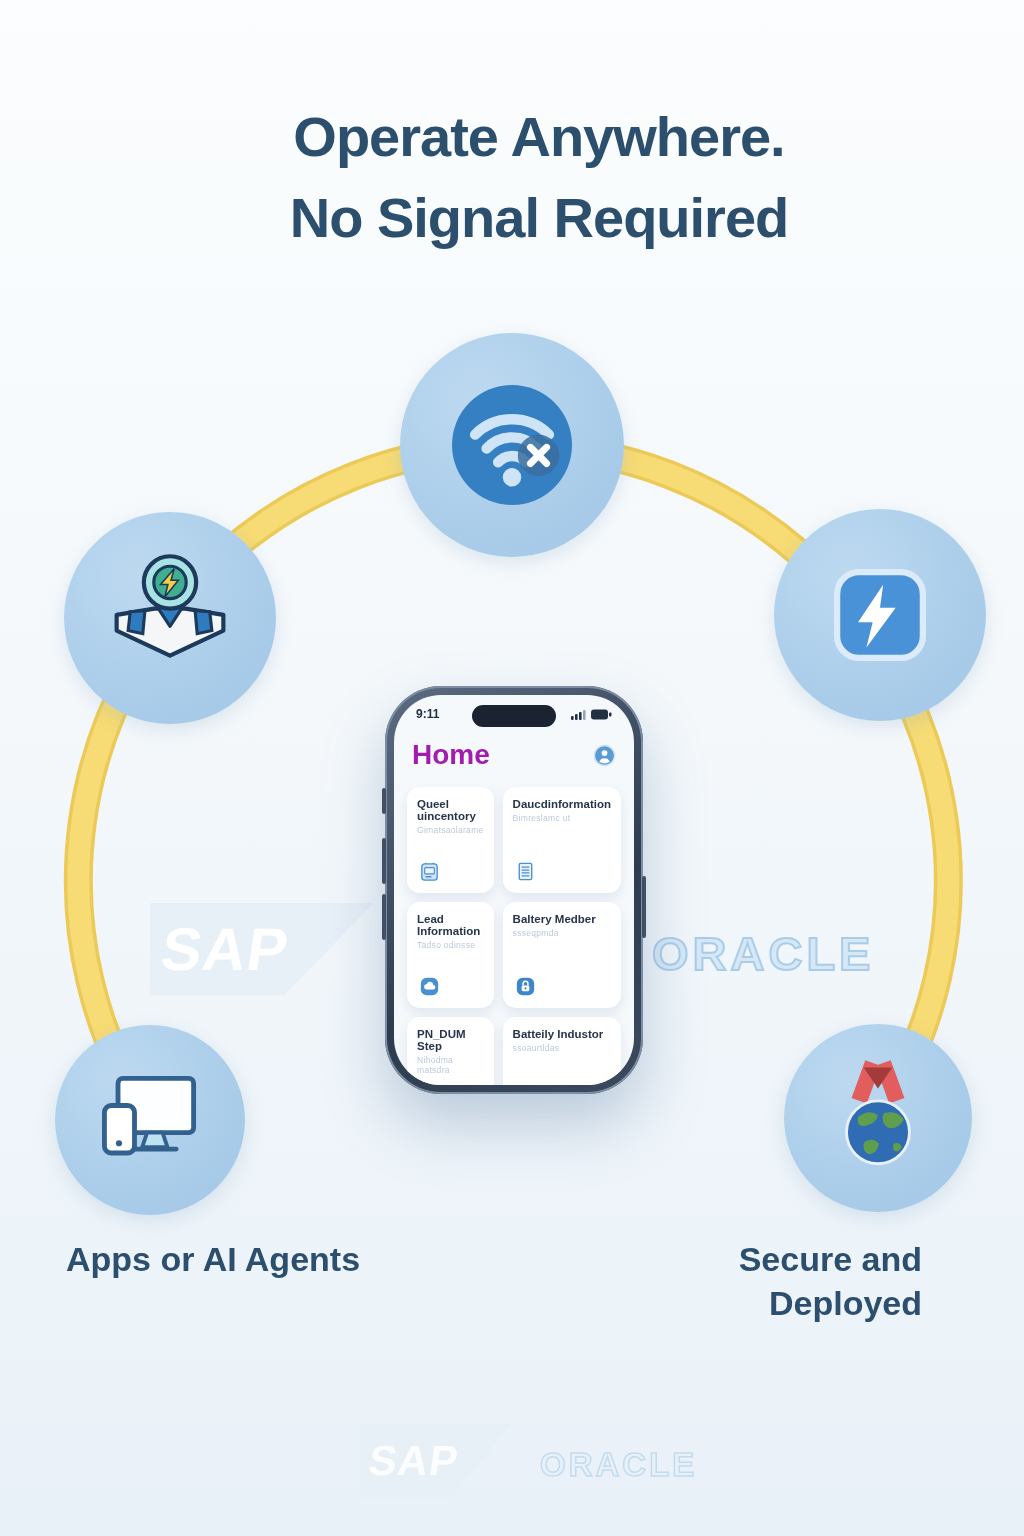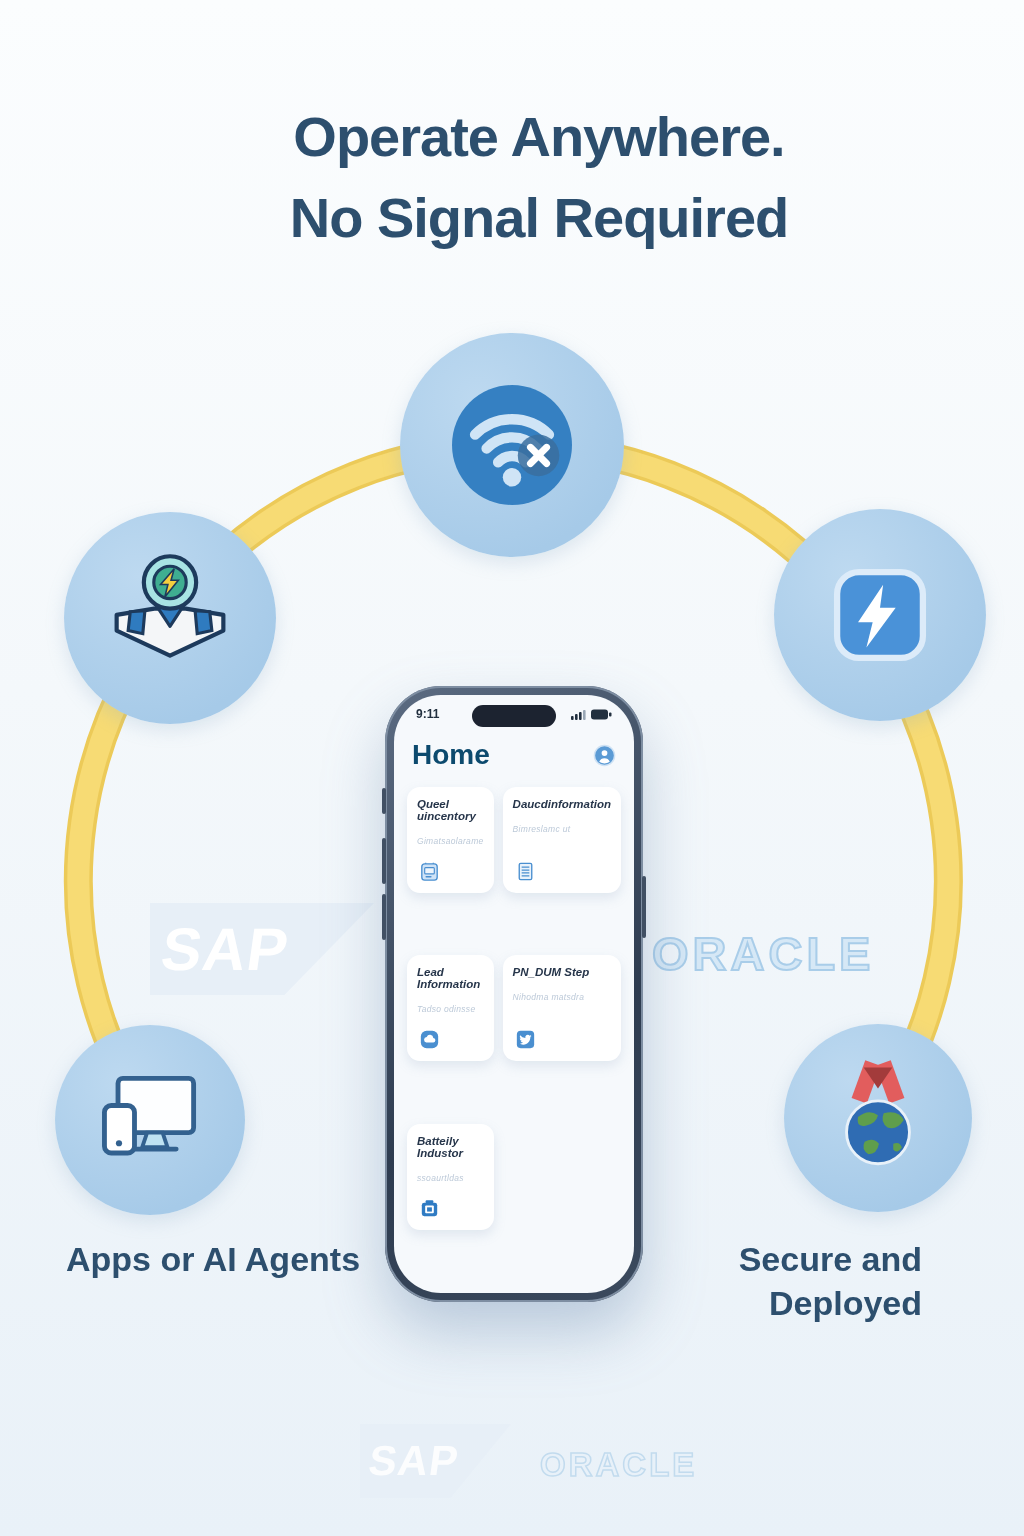--- a/index.html
+++ b/index.html
@@ -39,45 +39,45 @@
     color:#d6e8f6;-webkit-text-stroke:2px #a9cde9;
   }
   .oracle-mid{left:652px;top:926px;font-size:47px;}
   .oracle-bottom{left:540px;top:1446px;font-size:33px;-webkit-text-stroke:1.5px #c2dbee;color:#e8f1f9;letter-spacing:3px;}
   
   .caption{position:absolute;z-index:4;font-size:34px;font-weight:700;color:#2d4f6e;line-height:1.28;}
   .caption-left{left:66px;top:1238px;text-align:left;}
   .caption-right{right:102px;top:1238px;text-align:right;}
   
   .phone{
-    position:absolute;left:385px;top:686px;width:258px;height:616px;z-index:3;
+    position:absolute;left:385px;top:686px;width:258px;height:408px;z-index:3;
     background:linear-gradient(145deg,#5c6c82,#2e3c50 60%,#3b4a5e);
     border-radius:56px;padding:9px;box-sizing:border-box;
     box-shadow:0 30px 60px rgba(110,140,175,.40), inset 0 0 0 2px #7e8ea2;
   }
   .side-btn{position:absolute;left:-3px;width:4px;background:#415064;border-radius:2px;}
   .power-btn{position:absolute;right:-3px;width:4px;height:62px;top:190px;background:#415064;border-radius:2px;}
   .screen{
     width:100%;height:100%;background:#f6f9fc;border-radius:47px;overflow:hidden;
     position:relative;display:flex;flex-direction:column;
   }
   .island{position:absolute;top:10px;left:50%;transform:translateX(-50%);width:84px;height:22px;background:#1c2330;border-radius:12px;z-index:2;}
   .statusbar{display:flex;justify-content:space-between;align-items:center;padding:12px 22px 0;font-size:12px;font-weight:700;color:#22303f;}
   .status-right{display:flex;align-items:center;gap:4px;}
   .phone-header{display:flex;justify-content:space-between;align-items:center;padding:18px 18px 6px;}
-  .home-title{font-size:28px;font-weight:700;color:#0c4a6e;}
-  #tiles{display:grid;grid-template-columns:1fr 1fr;gap:9px;padding:10px 13px;flex:1;font-style:italic;}
+  .home-title{font-size:28px;font-weight:700;color:#a21caf;}
+  #tiles{display:grid;grid-template-columns:1fr 1fr;gap:9px;padding:10px 13px;flex:1;}
   .tile{
     background:#ffffff;border-radius:13px;padding:11px 10px 9px;height:86px;
     box-shadow:0 5px 12px rgba(140,165,190,.22);display:flex;flex-direction:column;box-sizing:content-box;
   }
   .tile-title-row{display:flex;align-items:center;gap:4px;}
   .tile-title{font-size:11.5px;font-weight:700;color:#26354a;}
   .tile-badge{width:11px;height:11px;border-radius:50%;background:#5b9bd5;border:1.5px solid #cfe2f4;display:inline-block;}
-  .tile-sub{font-size:8.5px;color:#bcc9d8;filter:blur(.4px);margin-top:14px;letter-spacing:.3px;}
+  .tile-sub{font-size:8.5px;color:#bcc9d8;filter:blur(.4px);margin-top:3px;letter-spacing:.3px;}
   .tile-icon{margin-top:auto;line-height:0;}
 </style>
 </head>
 <body>
 
 <div class="headline">
   <div>Operate Anywhere.</div>
   <div>No Signal Required</div>
 </div>
 
@@ -205,20 +205,32 @@
             <div class="tile-title">Lead Information</div>
           </div>
           <div class="tile-sub">Tadso odinsse</div>
           <div class="tile-icon"><svg viewBox="0 0 26 26" width="25" height="25">
               <rect x="4" y="4" width="18" height="18" rx="6" fill="#4a8fd0"></rect>
               <path d="M9.6 16.2a3 3 0 0 1 .5-5.9 3.6 3.6 0 0 1 6.9 1.1 2.4 2.4 0 0 1-.6 4.8z" fill="#fff"></path>
             </svg></div>
         </div>
         <div class="tile">
           <div class="tile-title-row">
+            <div class="tile-title">Baltery Medber</div>
+          </div>
+          <div class="tile-sub">ssseqpmda</div>
+          <div class="tile-icon"><svg viewBox="0 0 26 26" width="25" height="25">
+              <rect x="4" y="4" width="18" height="18" rx="6" fill="#3f86c9"></rect>
+              <path d="M10.5 12v-2a2.5 2.5 0 0 1 5 0v2" stroke="#fff" stroke-width="1.6" fill="none"></path>
+              <rect x="9" y="12" width="8" height="6" rx="1.5" fill="#fff"></rect>
+              <circle cx="13" cy="15" r="1.1" fill="#3f86c9"></circle>
+            </svg></div>
+        </div>
+        <div class="tile">
+          <div class="tile-title-row">
             <div class="tile-title">PN_DUM Step</div>
           </div>
           <div class="tile-sub">Nihodma matsdra</div>
           <div class="tile-icon"><svg viewBox="0 0 26 26" width="25" height="25">
               <rect x="4" y="4" width="18" height="18" rx="4" fill="#4a8fd0"></rect>
               <g transform="translate(6,6.5) scale(0.58)">
                 <path d="M23 4.9c-.8.4-1.7.6-2.6.8a4.5 4.5 0 0 0 2-2.5c-.9.5-1.8.9-2.9 1.1a4.5 4.5 0 0 0-7.7 4.1A12.8 12.8 0 0 1 2.5 3.6a4.5 4.5 0 0 0 1.4 6 4.4 4.4 0 0 1-2-.5v.1a4.5 4.5 0 0 0 3.6 4.4 4.6 4.6 0 0 1-2 .1 4.5 4.5 0 0 0 4.2 3.1A9 9 0 0 1 1 18.6a12.7 12.7 0 0 0 6.9 2c8.3 0 12.8-6.9 12.8-12.8v-.6c.9-.6 1.6-1.4 2.2-2.3z" fill="#fff"></path>
               </g>
             </svg></div>
         </div>

